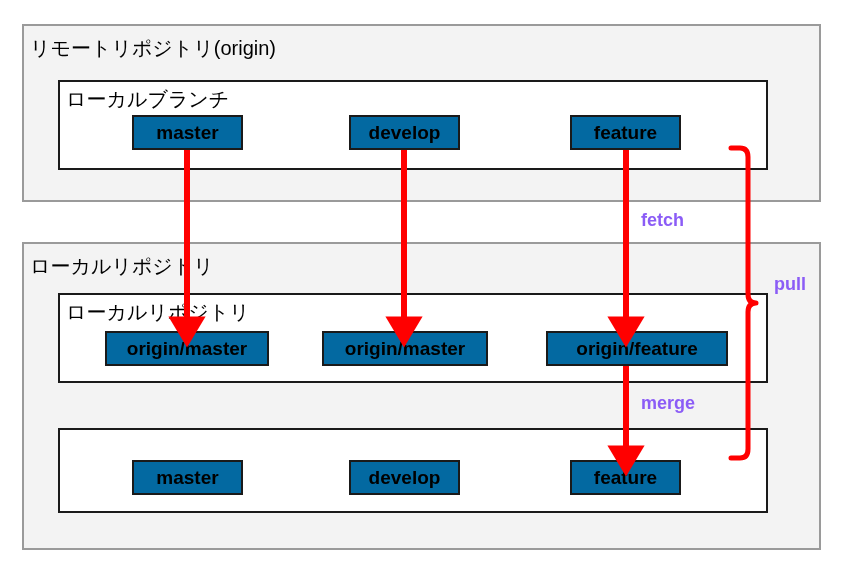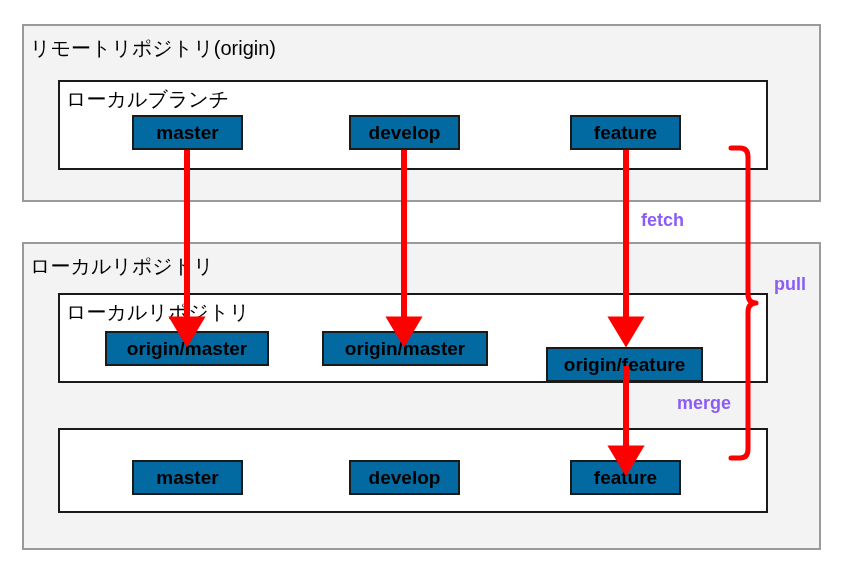--- a/index.html
+++ b/index.html
@@ -96,21 +96,21 @@
   <div class="repo-title" style="left:30px;top:256px;">ローカルリポジトリ</div>
 
   <div class="group" style="left:58px;top:293px;width:710px;height:90px;"></div>
 
   <div class="group-title" style="left:66px;top:302px;">ローカルリポジトリ</div>
 
   <div class="chip" style="left:105px;top:331px;width:164px;height:35px;">origin/master</div>
 
   <div class="chip" style="left:322px;top:331px;width:166px;height:35px;">origin/master</div>
 
-  <div class="chip" style="left:546px;top:347px;width:157px;height:35px;">origin/feature</div>
+  <div class="chip" style="left:546px;top:331px;width:182px;height:35px;">origin/feature</div>
 
   <div class="group" style="left:58px;top:428px;width:710px;height:85px;"></div>
 
 
   <div class="chip" style="left:132px;top:460px;width:111px;height:35px;">master</div>
 
   <div class="chip" style="left:349px;top:460px;width:111px;height:35px;">develop</div>
 
   <div class="chip" style="left:570px;top:460px;width:111px;height:35px;">feature</div>
 
@@ -131,17 +131,17 @@
 
     <path d="M731,148 L740,148 Q748,148 748,157
              L748,294 Q748,303 756,303
              Q748,303 748,312
              L748,449 Q748,458 740,458
              L731,458" fill="none" stroke="#ff0000" stroke-width="5" stroke-linecap="round" stroke-linejoin="round"></path>
   </svg>
 
   <div class="red-label" style="left:641px;top:211px;">fetch</div>
 
-  <div class="red-label" style="left:677px;top:394px;">merge</div>
+  <div class="red-label" style="left:641px;top:394px;">merge</div>
 
   <div class="red-label" style="left:774px;top:275px;">pull</div>
 
 </div>
 
 </body></html>

